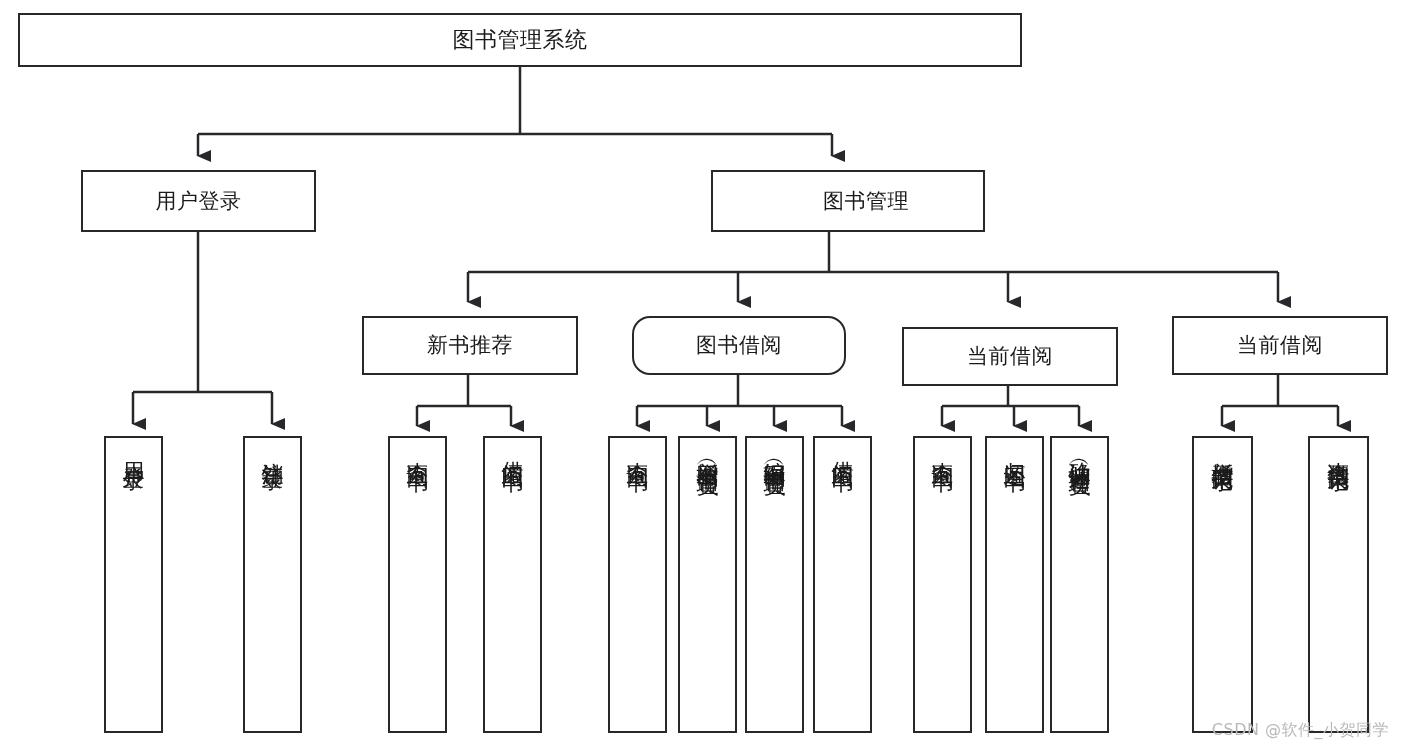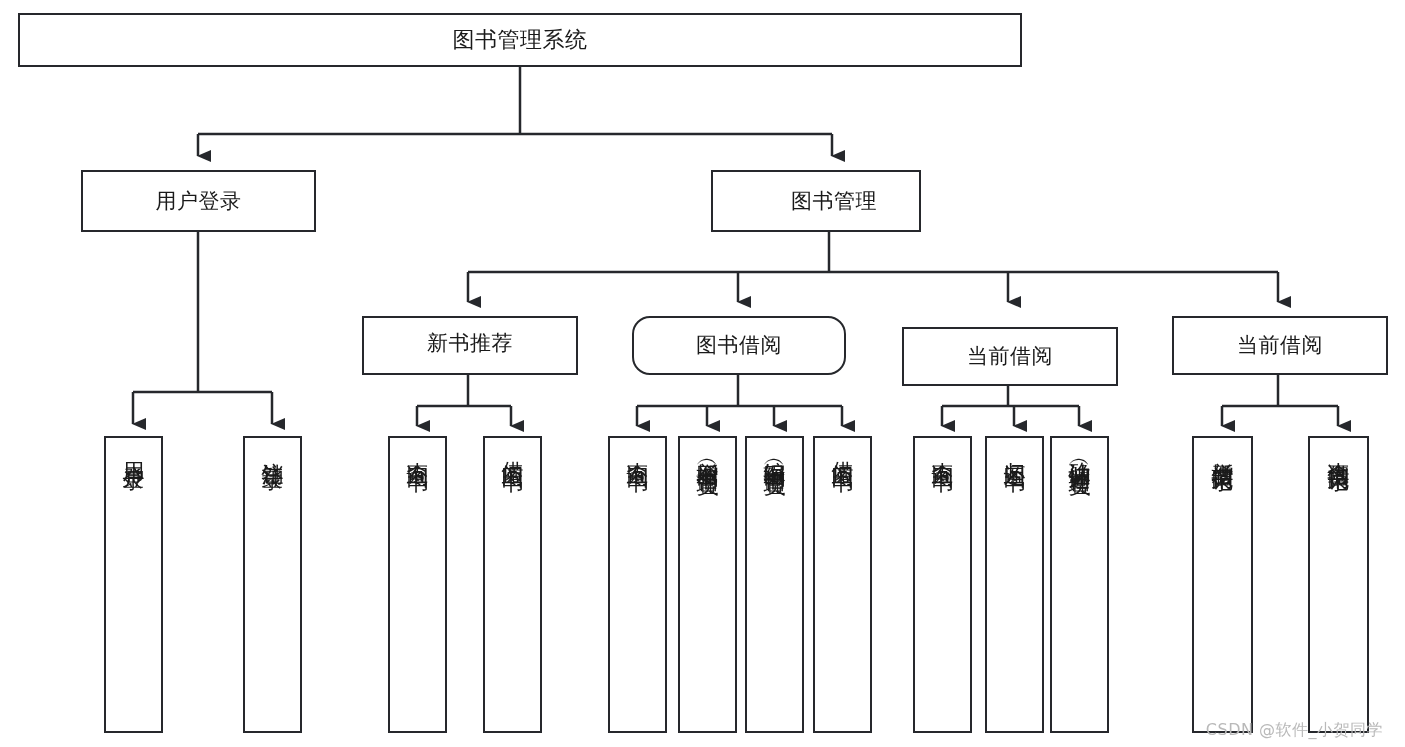--- a/index.html
+++ b/index.html
@@ -61,21 +61,21 @@
     font-size: 22px;
     line-height: 1.0;
     letter-spacing: 3px;
     white-space: nowrap;
   }
   .node.vert.tall .label {
     letter-spacing: 2px;
   }
   #watermark {
     position: absolute;
-    right: 22px;
+    right: 16px;
     bottom: 6px;
     font-size: 16px;
     color: #b9b9b9;
     letter-spacing: 0.5px;
     white-space: nowrap;
   }
 </style>
 </head>
 <body>
 
@@ -131,25 +131,25 @@
     </g>
   </svg>
 
   <div class="node horiz root" style="left:18px; top:13px; width:1004px; height:54px;">
     <span class="label">图书管理系统</span>
   </div>
 
   <div class="node horiz" style="left:81px; top:170px; width:235px; height:62px;">
     <span class="label">用户登录</span>
   </div>
-  <div class="node horiz" style="left:711px; top:170px; width:210px; height:62px;padding-left:36px;">
+  <div class="node horiz" style="left:711px; top:170px; width:274px; height:62px;padding-left:36px;">
     <span class="label">图书管理</span>
   </div>
 
-  <div class="node horiz" style="left:362px; top:316px; width:216px; height:59px;font-family:Liberation Mono, monospace;">
+  <div class="node horiz" style="left:362px; top:316px; width:216px; height:59px;">
     <span class="label">新书推荐</span>
   </div>
   <div class="node horiz" style="left:632px; top:316px; width:214px; height:59px;border-radius:18px;">
     <span class="label">图书借阅</span>
   </div>
   <div class="node horiz" style="left:902px; top:327px; width:216px; height:59px;">
     <span class="label">当前借阅</span>
   </div>
   <div class="node horiz" style="left:1172px; top:316px; width:216px; height:59px;">
     <span class="label">当前借阅</span>

